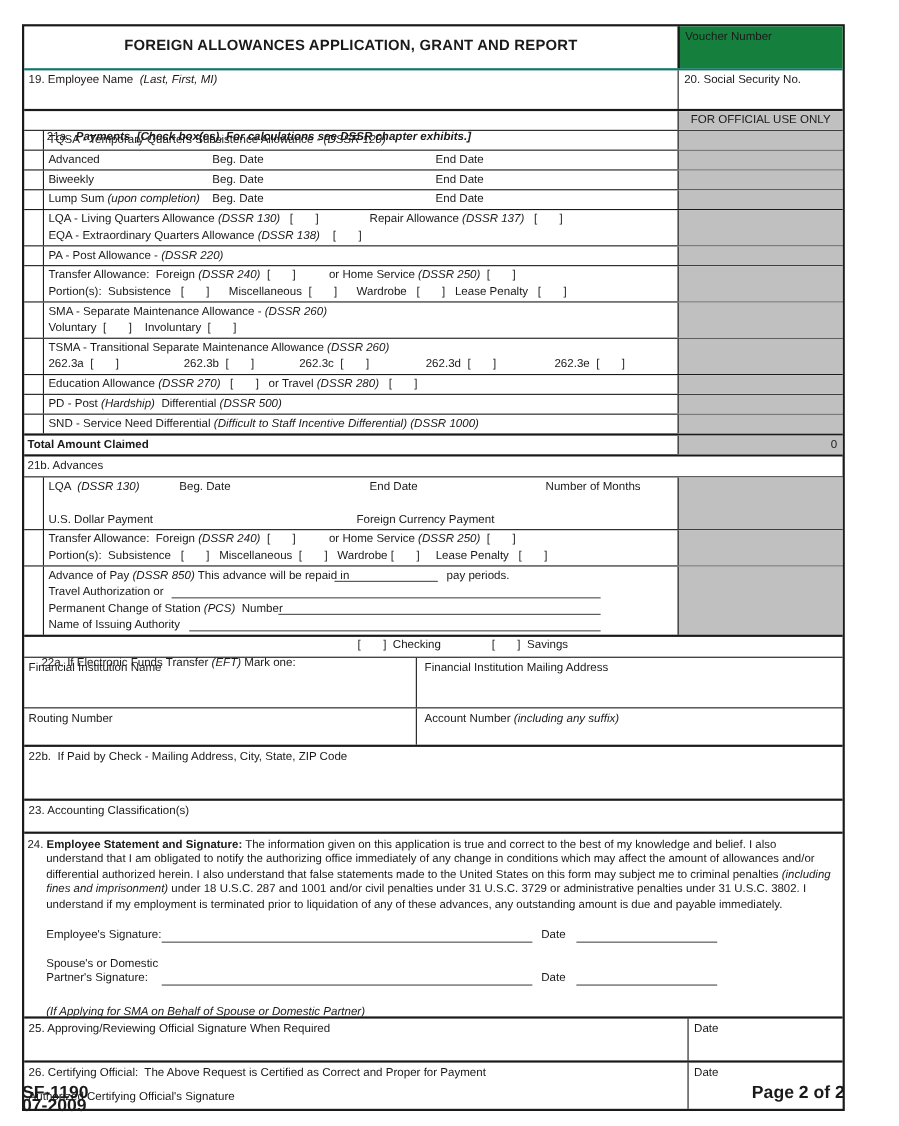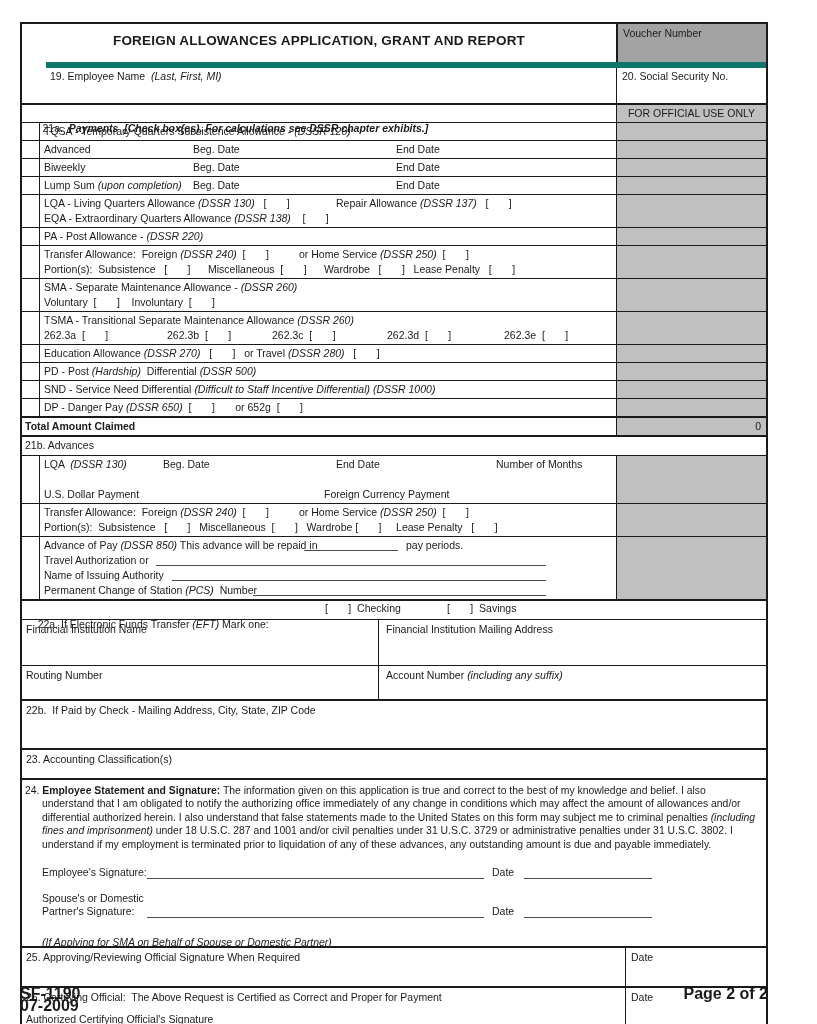--- a/index.html
+++ b/index.html
@@ -4,23 +4,23 @@
 <style>
   html,body{margin:0;padding:0;}
   body{width:817px;height:1024px;background:#ffffff;font-family:"Liberation Sans",sans-serif;
        font-size:10.5px;color:#1a1a1a;}
   .form{position:absolute;left:20px;top:22px;width:748px;border:2px solid #1a1a1a;
         box-sizing:border-box;background:#fff;}
   .ws{white-space:pre;}
   
   .r-title{display:flex;height:38px;}
   .title-cell{flex:1;text-align:center;padding-top:9px;font-weight:bold;font-size:13.5px;letter-spacing:.2px;}
-  .voucher-cell{width:150px;border-left:2px solid #1a1a1a;background:#a3a3a3;padding:3px 0 0 5px;box-sizing:border-box;}
-  
-  .r-19{display:flex;height:35px;border-top:6px solid #0f766e;margin-left:24px;}
+  .voucher-cell{width:150px;border-left:2px solid #1a1a1a;background:#15803d;padding:3px 0 0 5px;box-sizing:border-box;}
+  
+  .r-19{display:flex;height:35px;border-top:2px solid #0f766e;}
   .r19-left{flex:1;padding:2px 0 0 4px;}
   .rcell{width:150px;border-left:1px solid #1a1a1a;padding:2px 0 0 5px;box-sizing:border-box;}
   
   .r-21a{display:flex;height:17px;border-top:2px solid #1a1a1a;}
   .hcell{flex:1;padding:1px 0 0 3px;line-height:15px;}
   .gc{width:150px;border-left:1px solid #1a1a1a;background:#c0c0c0;box-sizing:border-box;}
   .gc-center{text-align:center;padding-top:1px;line-height:15px;}
   
   .srow{display:flex;border-top:1px solid #1a1a1a;}
   .cb{width:18px;border-right:1px solid #1a1a1a;box-sizing:border-box;}
@@ -178,27 +178,20 @@
         </div>
         <div class="gc"></div>
       </div>
       <div class="srow">
         <div class="cb"></div>
         <div class="rc">
           <div class="line"><span><span>SND - Service Need Differential </span><span class="s-i">(Difficult to Staff Incentive Differential) (DSSR 1000)</span></span></div>
         </div>
         <div class="gc"></div>
       </div>
-      <div class="srow">
-        <div class="cb"></div>
-        <div class="rc">
-          <div class="line"><span><span>DP - Danger Pay </span><span class="s-i">(DSSR 650)</span><span>  [       ]       or 652g  [       ]</span></span></div>
-        </div>
-        <div class="gc"></div>
-      </div>
     </div>
 
   <div class="r-total">
     <div class="total-left">Total Amount Claimed</div>
     <div class="gc total-val">
       <span>0</span>
     </div>
   </div>
 
   <div class="r-21b">
@@ -221,22 +214,22 @@
           <div class="line"><span><span>Transfer Allowance:  Foreign </span><span class="s-i">(DSSR 240)</span><span>  [       ]</span></span><span class="abs" style="left: 255px;"><span>or Home Service </span><span class="s-i">(DSSR 250)</span><span>  [       ]</span></span></div>
           <div class="line"><span><span>Portion(s):  Subsistence   [       ]   Miscellaneous  [       ]   Wardrobe [       ]     Lease Penalty   [       ]</span></span></div>
         </div>
         <div class="gc"></div>
       </div>
       <div class="srow">
         <div class="cb"></div>
         <div class="rc">
           <div class="line"><span><span>Advance of Pay </span><span class="s-i">(DSSR 850)</span><span> This advance will be repaid in</span></span><span class="ul" style="left: 260px; width: 94px;"></span><span class="abs" style="left: 362px;"><span>pay periods.</span></span></div>
           <div class="line"><span><span>Travel Authorization or</span></span><span class="ul" style="left: 112px; width: 390px;"></span></div>
+          <div class="line"><span><span>Permanent Change of Station </span><span class="s-i">(PCS)</span><span>  Number</span></span><span class="ul" style="left: 209px; width: 293px;"></span></div>
           <div class="line"><span><span>Name of Issuing Authority</span></span><span class="ul" style="left: 128px; width: 374px;"></span></div>
-          <div class="line"><span><span>Permanent Change of Station </span><span class="s-i">(PCS)</span><span>  Number</span></span><span class="ul" style="left: 209px; width: 293px;"></span></div>
         </div>
         <div class="gc"></div>
       </div>
     </div>
 
   <div class="r-22a ws">
     <span class="ws">22a. If Electronic Funds Transfer </span><span class="s-i ws">(EFT)</span><span class="ws"> Mark one:</span>
     <span class="abs" style="left:303px">[       ]  Checking</span>
     <span class="abs" style="left:425px">[       ]  Savings</span>
   </div>

